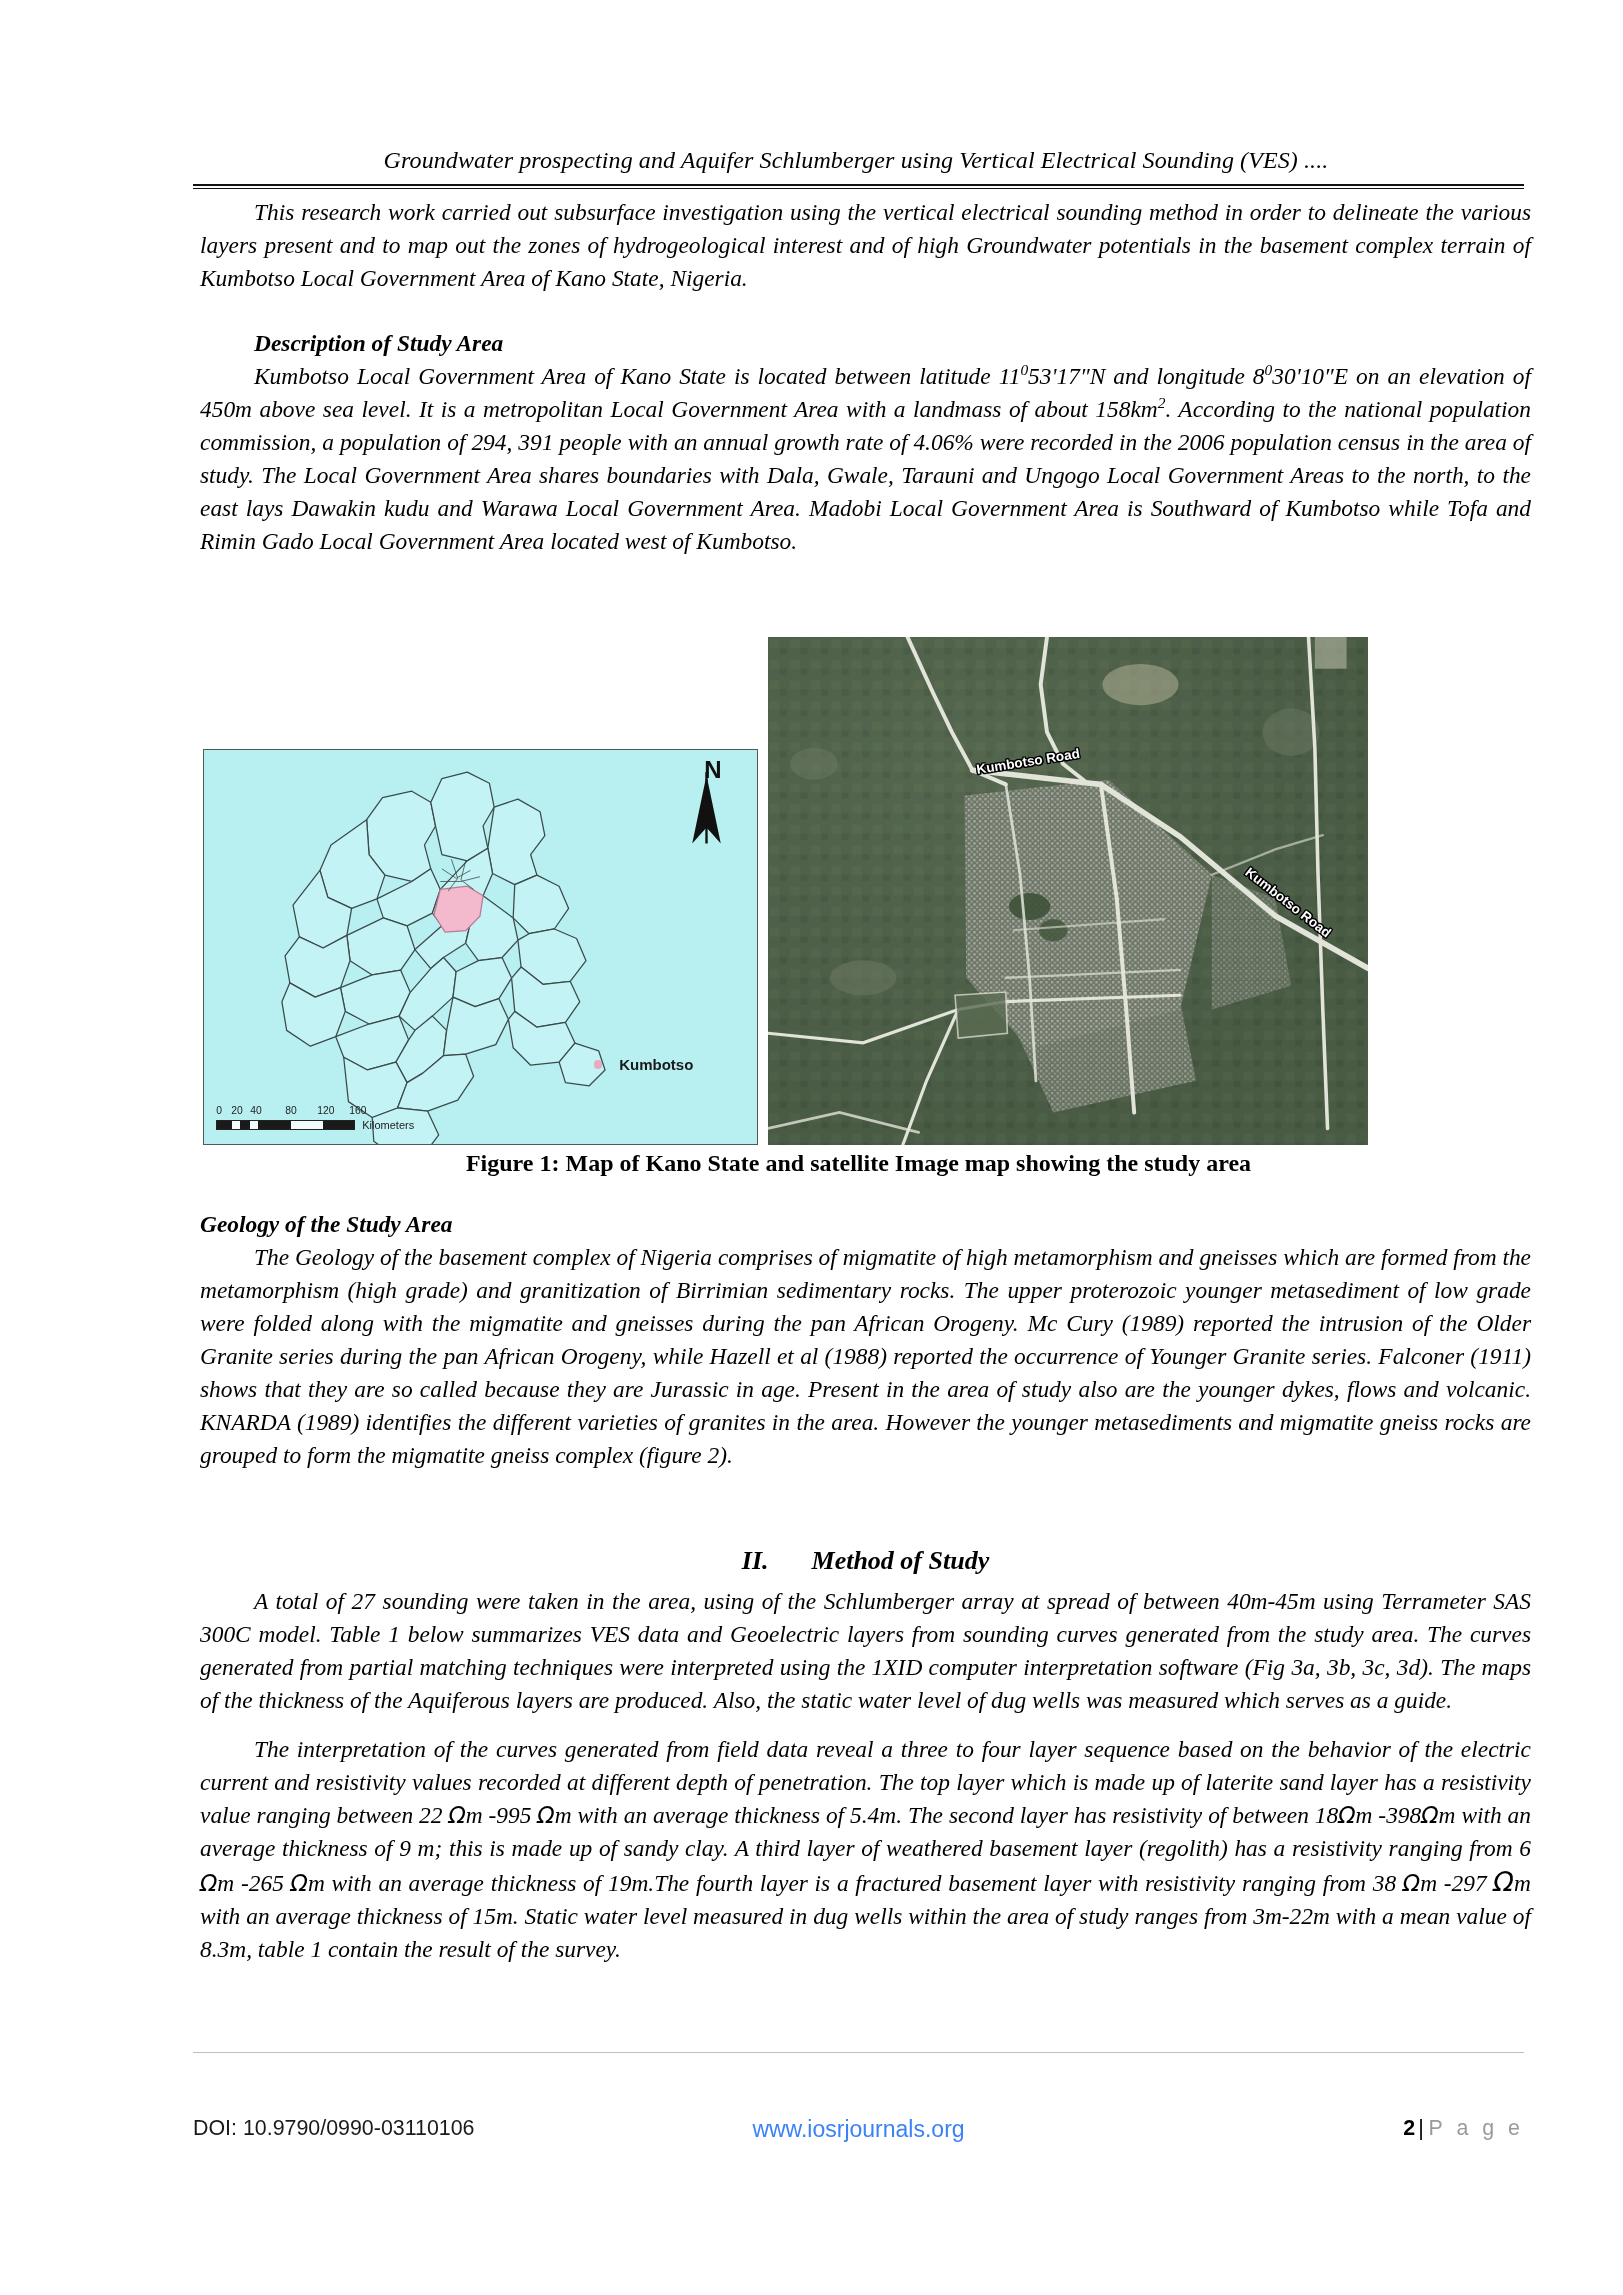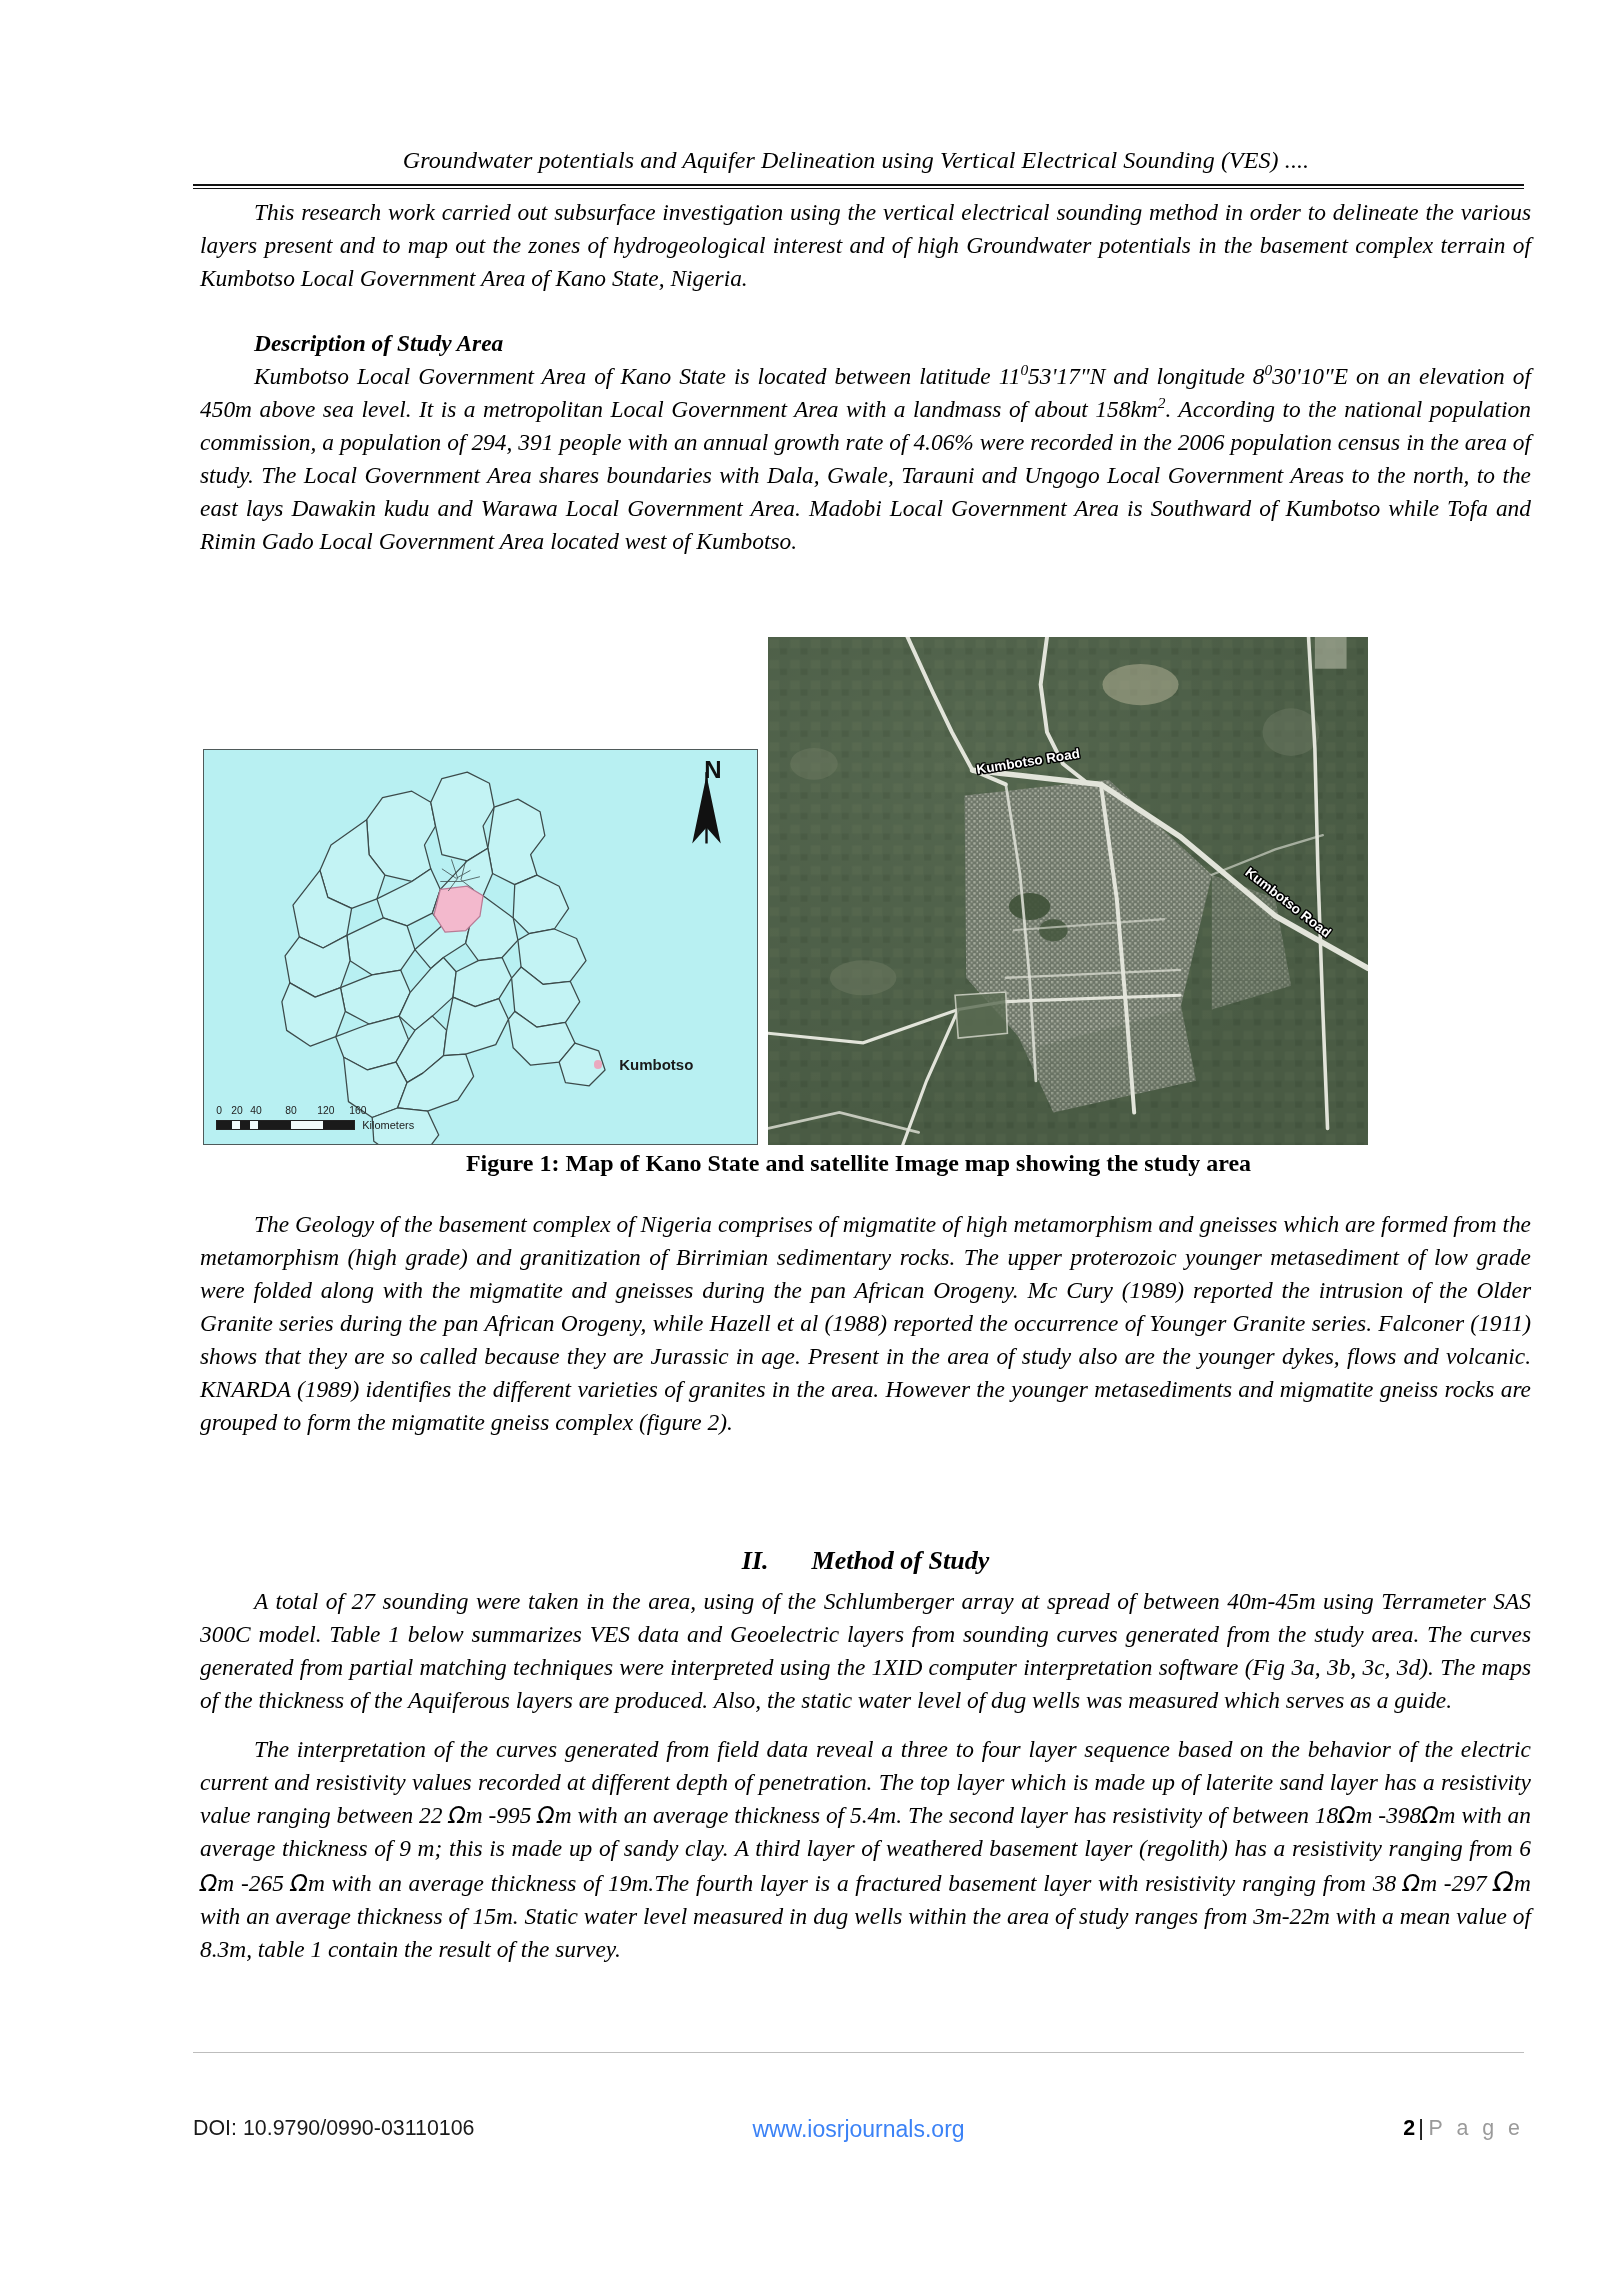--- a/index.html
+++ b/index.html
@@ -239,21 +239,21 @@
   .pg-num { font-weight: bold; color: #000; }
   .pg-sep { color: #000; margin: 0 4.8px 0 3.2px; }
   .pg-word { color: #9a9a9a; letter-spacing: 4px; }
 </style>
 </head>
 <body>
 
 <div class="page">
 
   <div class="run-head">
-    <span class="run-head-text">Groundwater potentials and Aquifer Delineation using Vertical Electrical Sounding (VES) ....</span>
+    <span class="run-head-text">Groundwater prospecting and Aquifer Schlumberger using Vertical Electrical Sounding (VES) ....</span>
   </div>
   <div class="head-rule"></div>
 
   <div class="col" style="top:196px;">
     <p class="body indent">This research work carried out subsurface investigation using the vertical electrical sounding method in order to delineate the various layers present and to map out the zones of hydrogeological interest and of high Groundwater potentials in the basement complex terrain of Kumbotso Local Government Area of Kano State, Nigeria.</p>
   </div>
 
   <div class="col" style="top:327px;">
     <p class="sub-head indent">Description of Study Area</p>
     <p class="body indent"><span>Kumbotso Local Government Area of Kano State is located between latitude 11</span><sup class="sm">0</sup><span>53'17″N and longitude 8</span><sup class="sm">0</sup><span>30'10″E on an elevation of 450m above sea level. It is a metropolitan Local Government Area with a landmass of about 158km</span><sup class="sm">2</sup><span>. According to the national population commission, a population of 294, 391 people with an annual growth rate of 4.06% were recorded in the 2006 population census in the area of study. The Local Government Area shares boundaries with Dala, Gwale, Tarauni and Ungogo Local Government Areas to the north, to the east lays Dawakin kudu and Warawa Local Government Area. Madobi Local Government Area is Southward of Kumbotso while Tofa and Rimin Gado Local Government Area located west of Kumbotso.</span></p>
@@ -397,20 +397,21 @@
       </svg>
 
       <div class="road-label" id="road-label-top">Kumbotso Road</div>
       <div class="road-label" id="road-label-right">Kumbotso Road</div>
     </div>
   </div>
 
   <div class="fig-caption">Figure 1: Map of Kano State and satellite Image map showing the study area</div>
 
   <div class="col" style="top:1208px;">
+    <p class="sub-head">Geology of the Study Area</p>
     <p class="body indent">The Geology of the basement complex of Nigeria comprises of migmatite of high metamorphism and gneisses which are formed from the metamorphism (high grade) and granitization of Birrimian sedimentary rocks. The upper proterozoic younger metasediment of low grade were folded along with the migmatite and gneisses during the pan African Orogeny. Mc Cury (1989) reported the intrusion of the Older Granite series during the pan African Orogeny, while Hazell et al (1988) reported the occurrence of Younger Granite series. Falconer (1911) shows that they are so called because they are Jurassic in age. Present in the area of study also are the younger dykes, flows and volcanic. KNARDA (1989) identifies the different varieties of granites in the area. However the younger metasediments and migmatite gneiss rocks are grouped to form the migmatite gneiss complex (figure 2).</p>
   </div>
 
   <div class="col" style="top:1537px;">
     <p class="sec-head"><span class="sec-num">II.</span><span>Method of Study</span></p>
     <p class="body indent">A total of 27 sounding were taken in the area, using of the Schlumberger array at spread of between 40m-45m using Terrameter SAS 300C model. Table 1 below summarizes VES data and Geoelectric layers from sounding curves generated from the study area. The curves generated from partial matching techniques were interpreted using the 1XID computer interpretation software (Fig 3a, 3b, 3c, 3d). The maps of the thickness of the Aquiferous layers are produced. Also, the static water level of dug wells was measured which serves as a guide.</p>
   </div>
 
   <div class="col" style="top:1733px;">
     <p class="body indent"><span>The interpretation of the curves generated from field data reveal a three to four layer sequence based on the behavior of the electric current and resistivity values recorded at different depth of penetration. The top layer which is made up of laterite sand layer has a resistivity value ranging between 22 </span><span class="omega">Ω</span><span>m -995 </span><span class="omega">Ω</span><span>m with an average thickness of 5.4m. The second layer has resistivity of between 18</span><span class="omega">Ω</span><span>m -398</span><span class="omega">Ω</span><span>m with an average thickness of 9 m; this is made up of sandy clay. A third layer of weathered basement layer (regolith) has a resistivity ranging from 6 </span><span class="omega">Ω</span><span>m -265 </span><span class="omega">Ω</span><span>m with an average thickness of 19m.The fourth layer is a fractured basement layer with resistivity ranging from 38 </span><span class="omega">Ω</span><span>m -297 </span><span class="omega-big">Ω</span><span>m with an average thickness of 15m. Static water level measured in dug wells within the area of study ranges from 3m-22m with a mean value of 8.3m, table 1 contain the result of the survey.</span></p>

